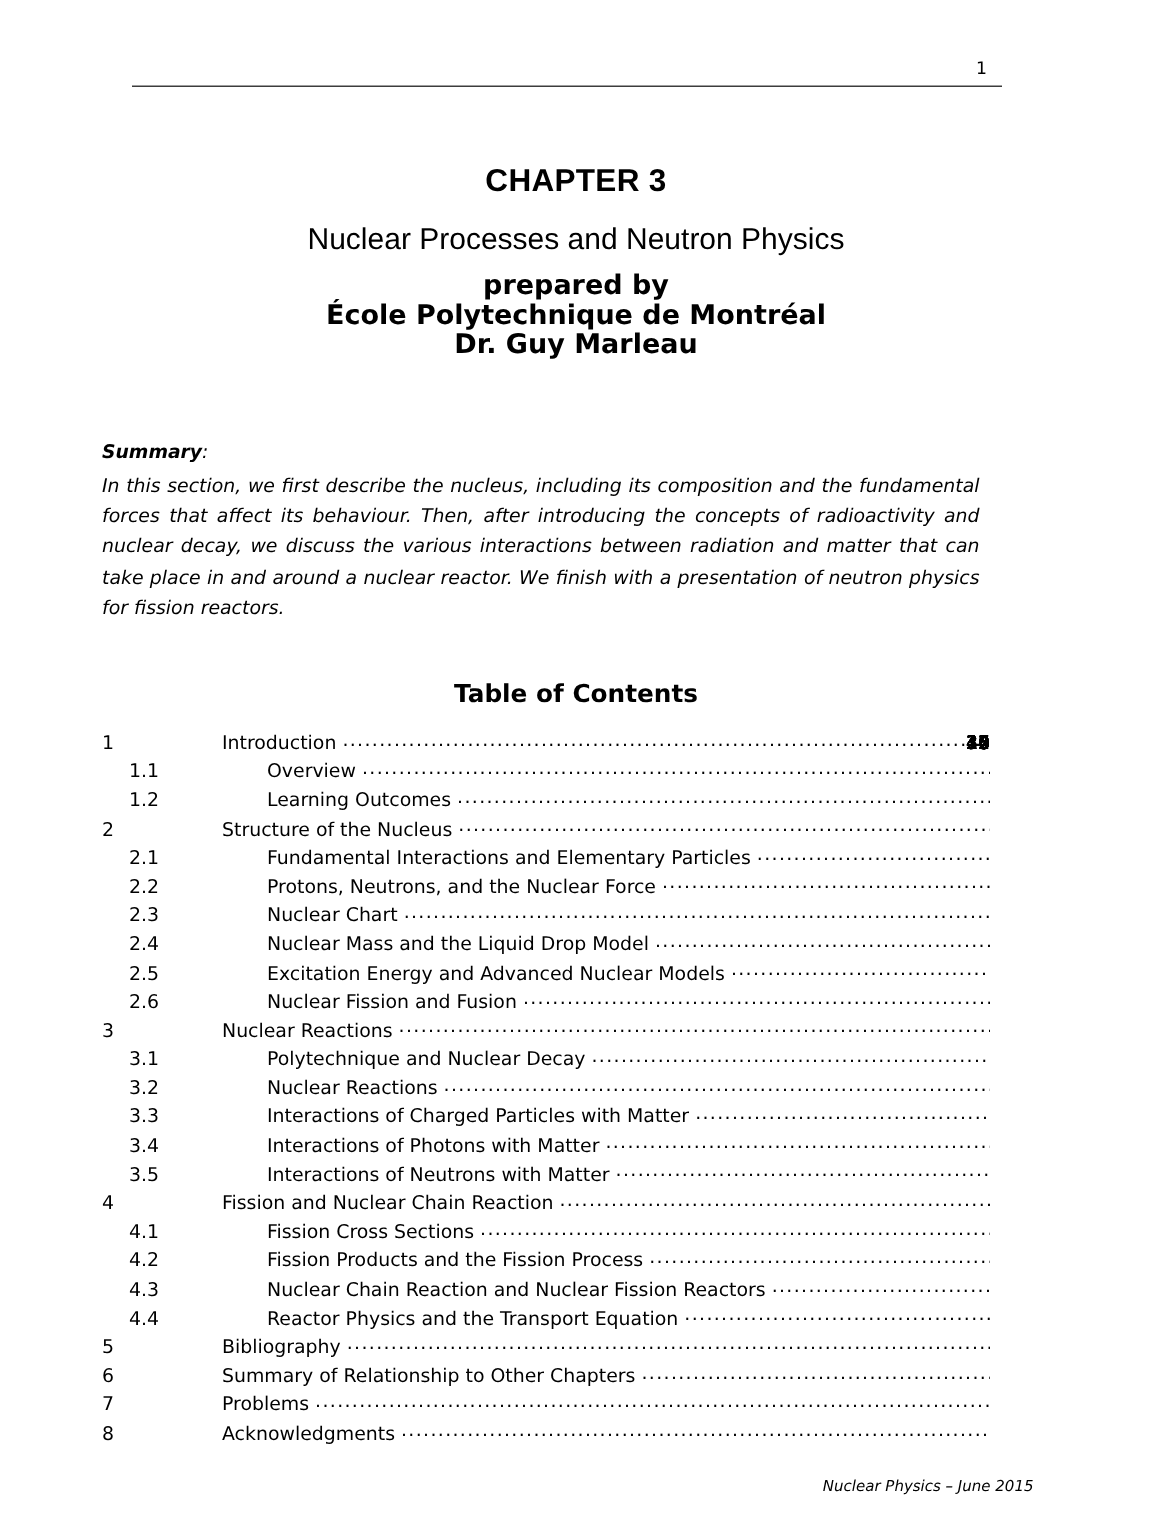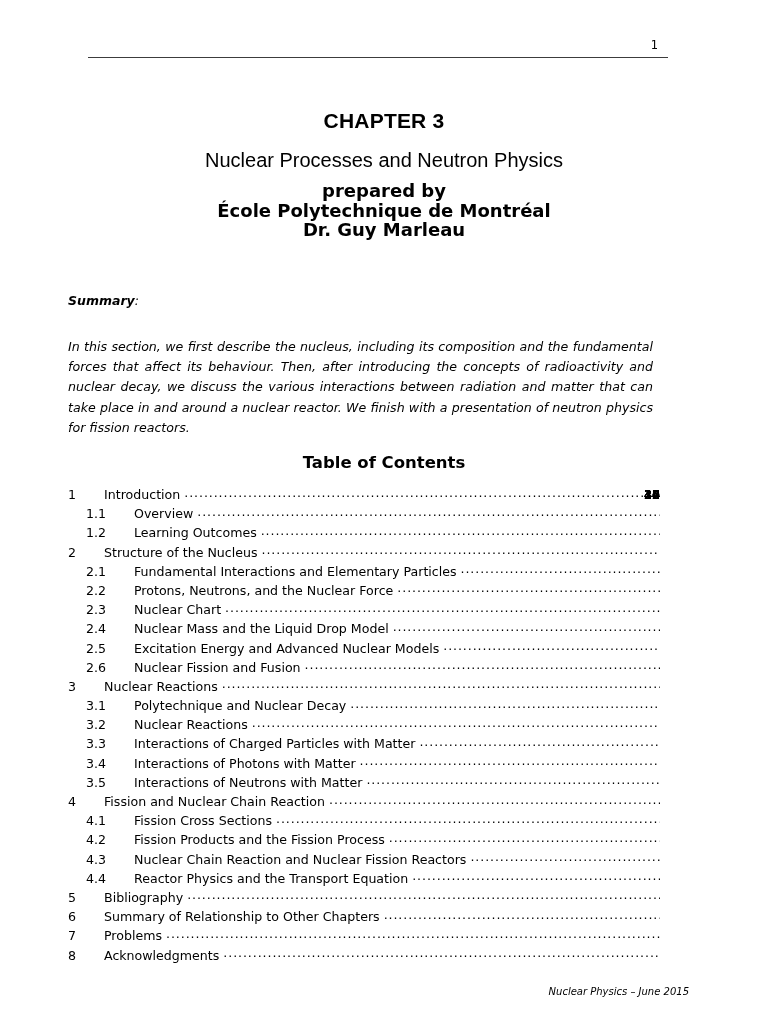--- a/index.html
+++ b/index.html
@@ -82,21 +82,21 @@
   .summary-label {
     font-family: "DejaVu Sans", sans-serif;
     font-size: 12.5px;
     font-style: italic;
     line-height: 16px;
   }
   .summary-label b {
     font-weight: bold;
   }
   .summary-text {
-    margin-top: 28px;
+    margin-top: 5px;
     font-family: "DejaVu Sans", sans-serif;
     font-style: italic;
     font-size: 12.6px;
     line-height: 20.2px;
     text-align: justify;
   }
 
   
   .toc-heading {
     position: absolute;
@@ -123,20 +123,21 @@
     height: 19.2px;
     line-height: 19.2px;
     white-space: nowrap;
     overflow: hidden;
   }
   .toc-row .num {
     flex: 0 0 auto;
   }
   .toc-row .label {
     flex: 0 0 auto;
+    margin-left: 44px;
   }
   .toc-row .leader {
     flex: 1 1 auto;
     overflow: hidden;
     margin: 0 0 0 0;
     position: relative;
     top: -2.5px;
     font-size: 12.6px;
     letter-spacing: 0.9px;
     color: #000;

